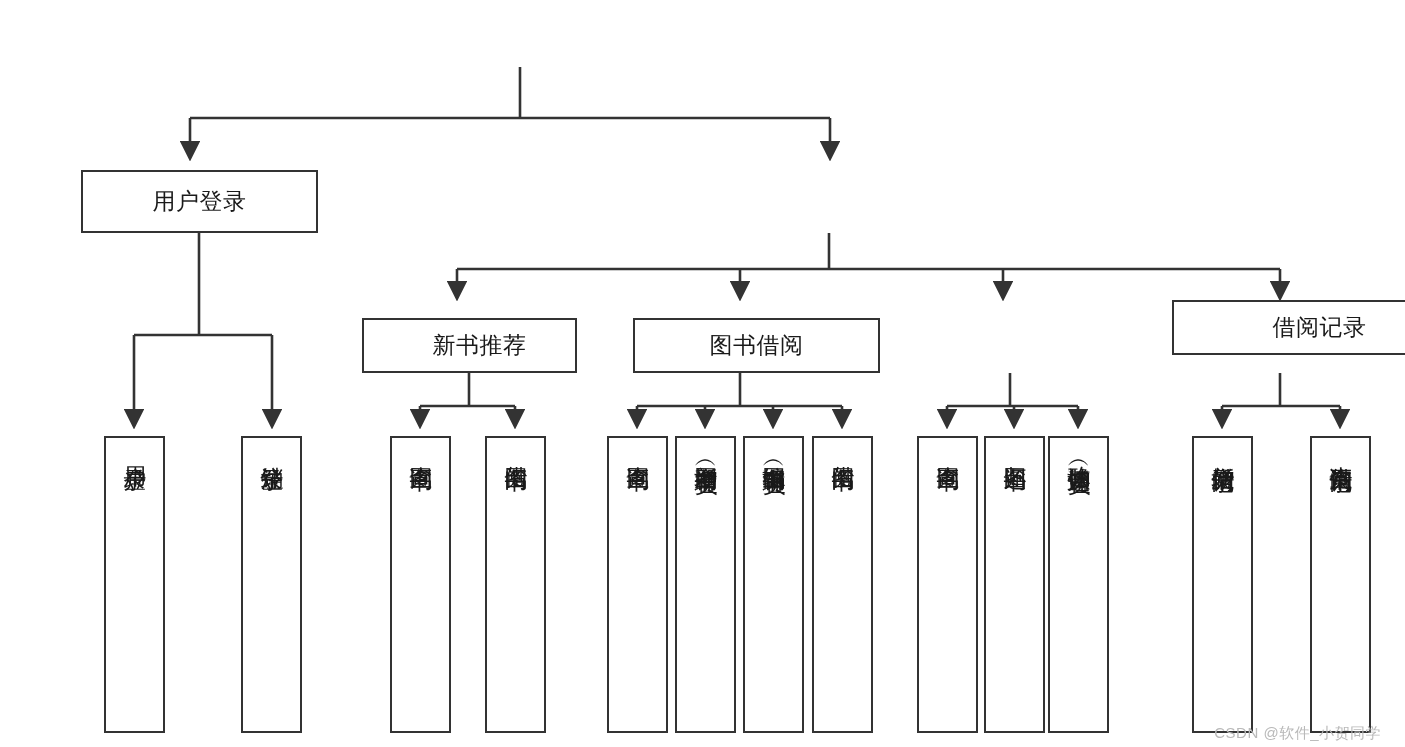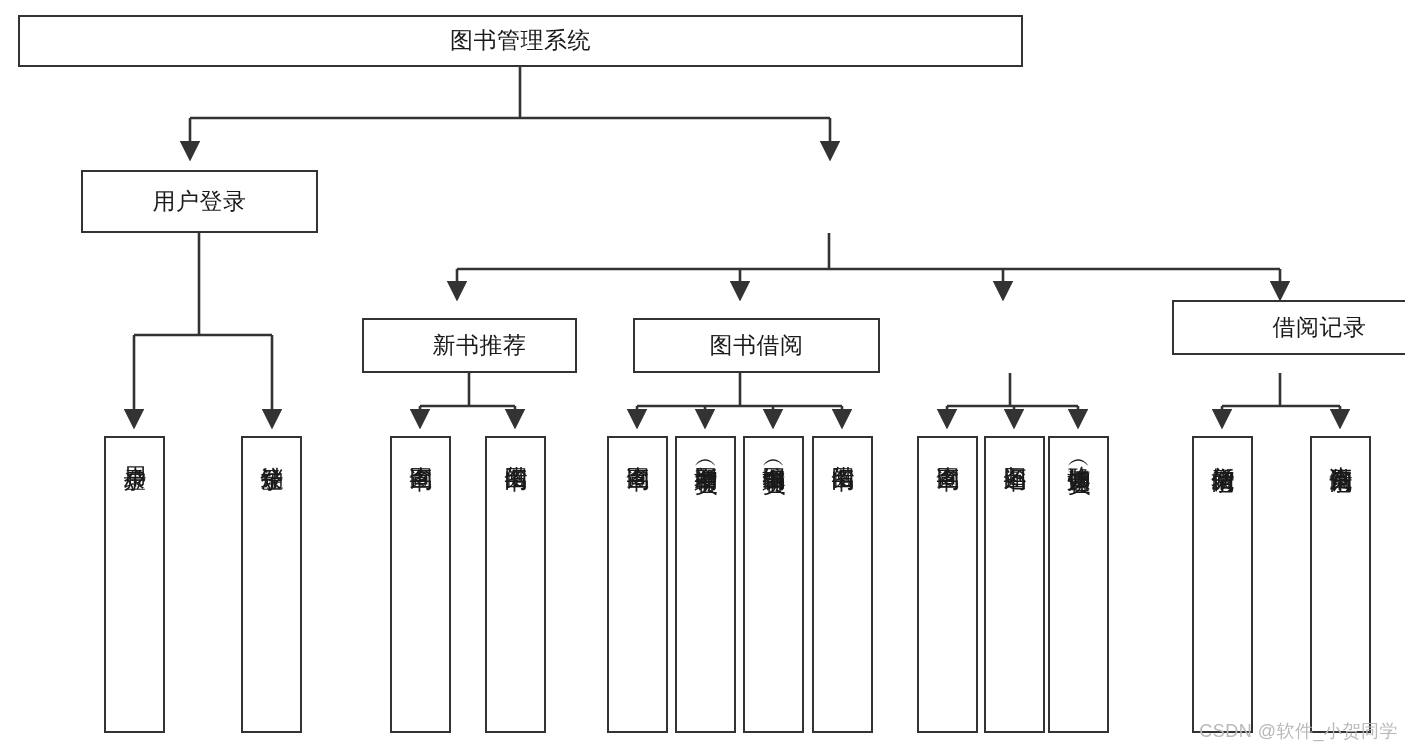--- a/index.html
+++ b/index.html
@@ -52,23 +52,23 @@
   .node.vertical .node-label {
     writing-mode: vertical-rl;
     text-orientation: upright;
     font-size: 23px;
     line-height: 1.12;
     letter-spacing: 1px;
     white-space: nowrap;
   }
   #watermark {
     position: absolute;
-    right: 7px;
+    right: 24px;
     bottom: 4px;
-    font-size: 18px;
+    font-size: 15px;
     color: #b9b9b9;
     letter-spacing: 0.5px;
     white-space: nowrap;
     pointer-events: none;
   }
 </style>
 </head>
 <body>
 
 <div id="canvas">
@@ -116,23 +116,20 @@
       <path d="M 1014 406 L 1014 426" marker-end="url(#arrow)"></path>
       <path d="M 1078 406 L 1078 426" marker-end="url(#arrow)"></path>
 
       <path d="M 1280 373 L 1280 406"></path>
       <path d="M 1222 406 L 1340 406"></path>
       <path d="M 1222 406 L 1222 426" marker-end="url(#arrow)"></path>
       <path d="M 1340 406 L 1340 426" marker-end="url(#arrow)"></path>
     </g>
   </svg>
 
-  <div class="node horizontal" style="left:18px; top:15px; width:1005px; height:52px;">
-    <span class="node-label">图书管理系统</span>
-  </div>
 
   <div class="node horizontal" style="left:81px; top:170px; width:237px; height:63px;">
     <span class="node-label">用户登录</span>
   </div>
 
   <div class="node horizontal" style="left:362px; top:318px; width:215px; height:55px;padding-left:20px;">
     <span class="node-label">新书推荐</span>
   </div>
   <div class="node horizontal" style="left:633px; top:318px; width:247px; height:55px;">
     <span class="node-label">图书借阅</span>

